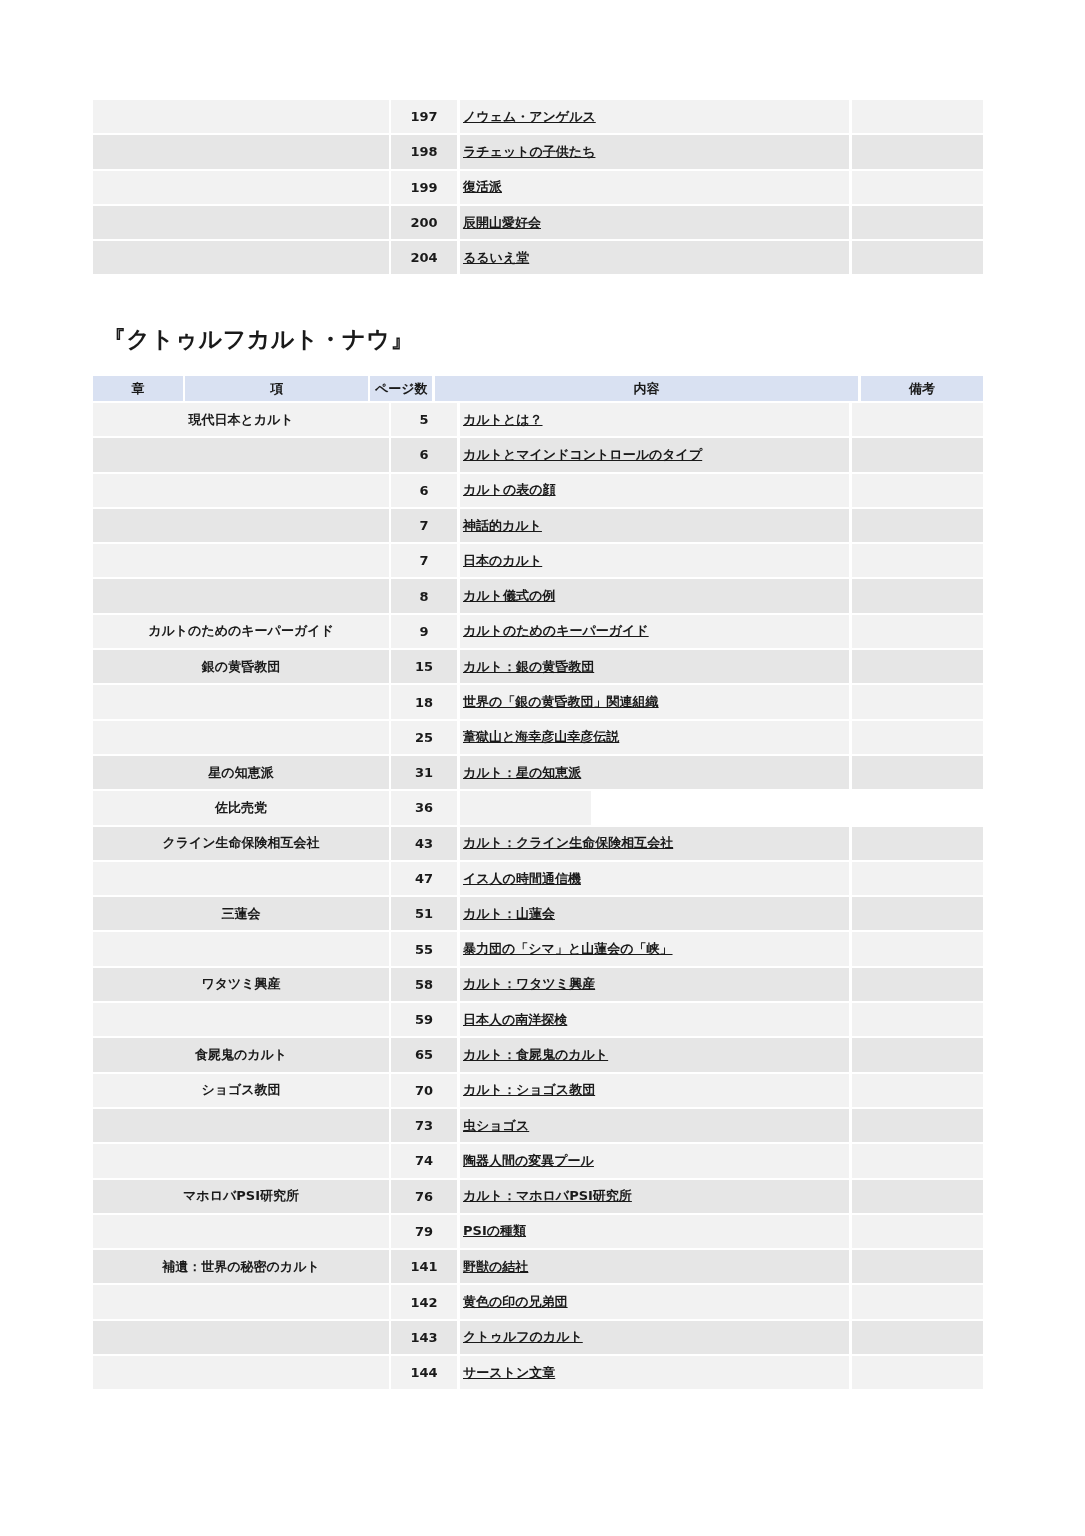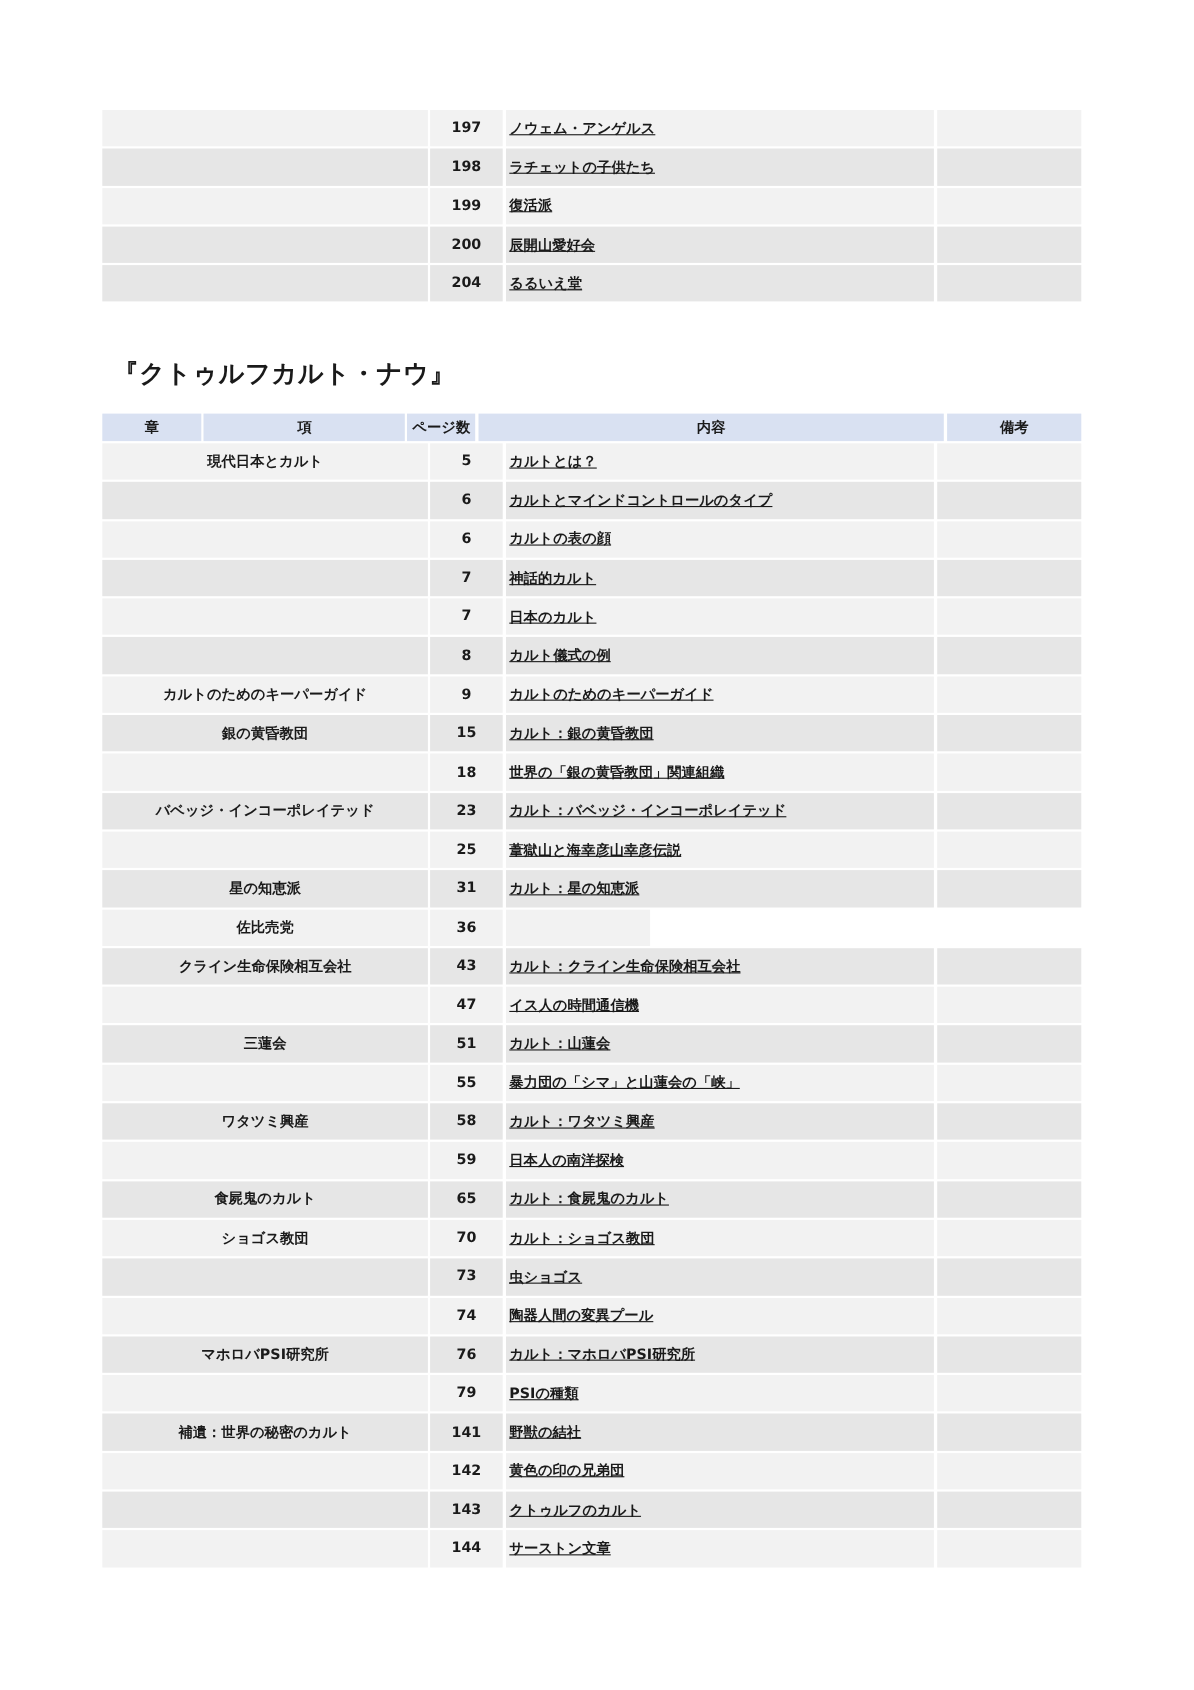--- a/index.html
+++ b/index.html
@@ -130,26 +130,20 @@
         <div class="cell c-page">15</div>
         <div class="cell c-cont">カルト：銀の黄昏教団</div>
         <div class="cell c-note"></div>
       </div>
       <div class="row odd">
         <div class="cell c-chap"></div>
         <div class="cell c-page">18</div>
         <div class="cell c-cont">世界の「銀の黄昏教団」関連組織</div>
         <div class="cell c-note"></div>
       </div>
-      <div class="row even">
-        <div class="cell c-chap">バベッジ・インコーポレイテッド</div>
-        <div class="cell c-page">23</div>
-        <div class="cell c-cont">カルト：バベッジ・インコーポレイテッド</div>
-        <div class="cell c-note"></div>
-      </div>
       <div class="row odd">
         <div class="cell c-chap"></div>
         <div class="cell c-page">25</div>
         <div class="cell c-cont">葦獄山と海幸彦山幸彦伝説</div>
         <div class="cell c-note"></div>
       </div>
       <div class="row even">
         <div class="cell c-chap">星の知恵派</div>
         <div class="cell c-page">31</div>
         <div class="cell c-cont">カルト：星の知恵派</div>

